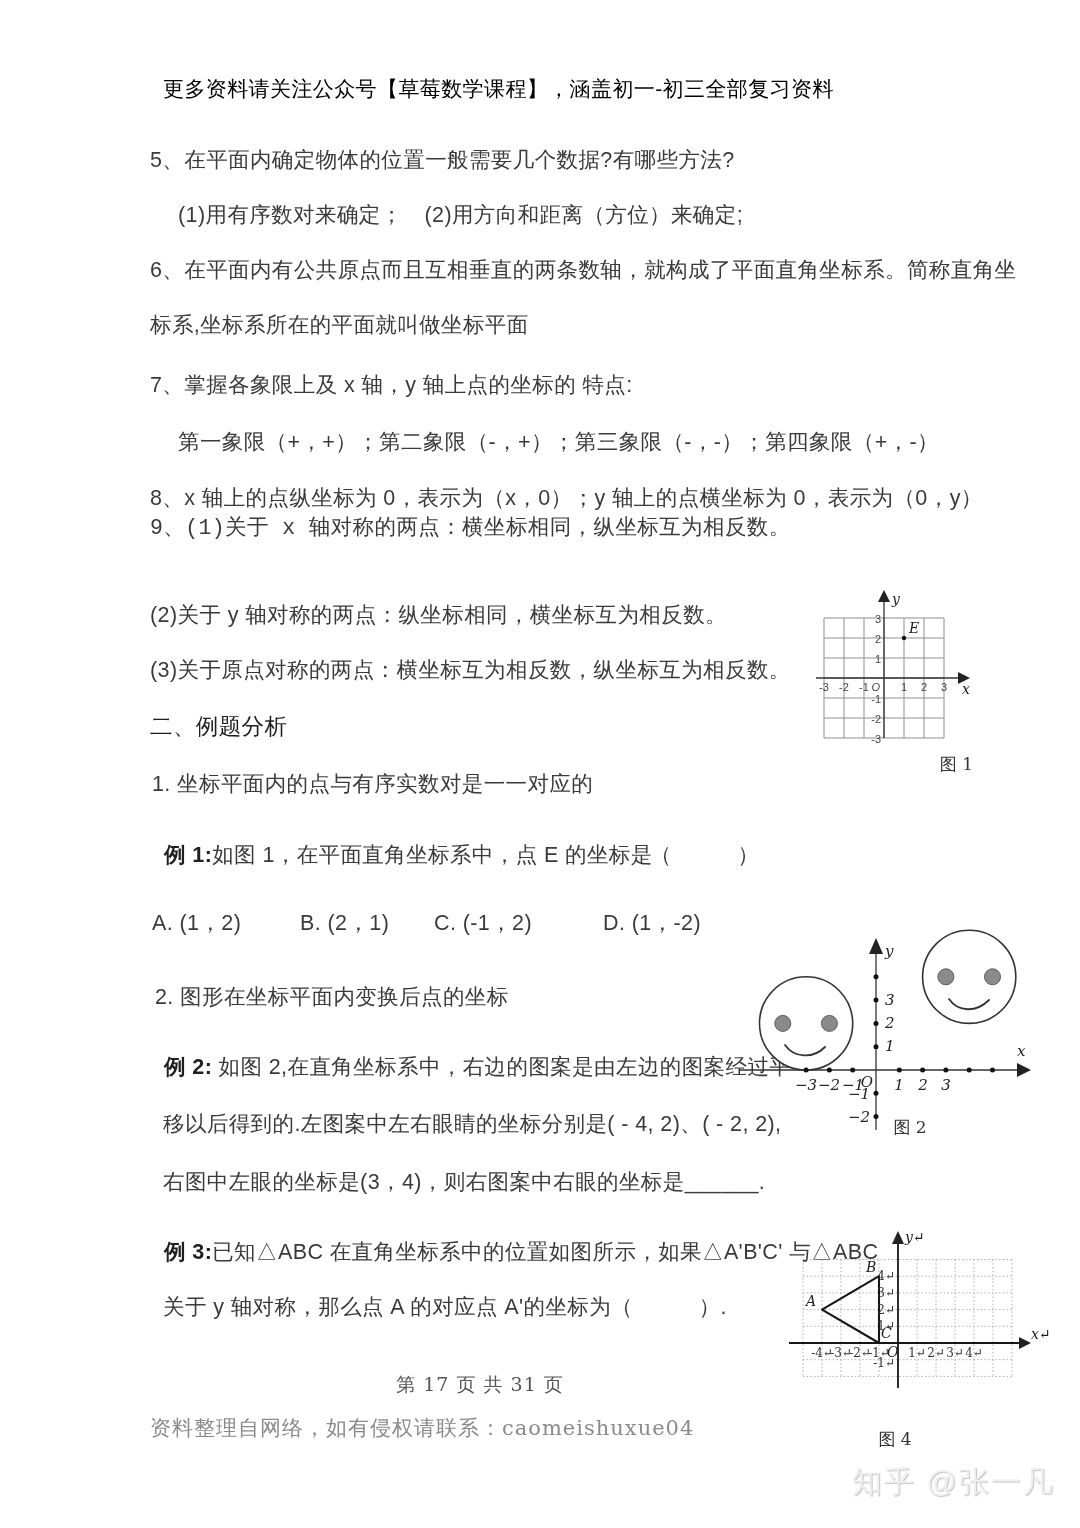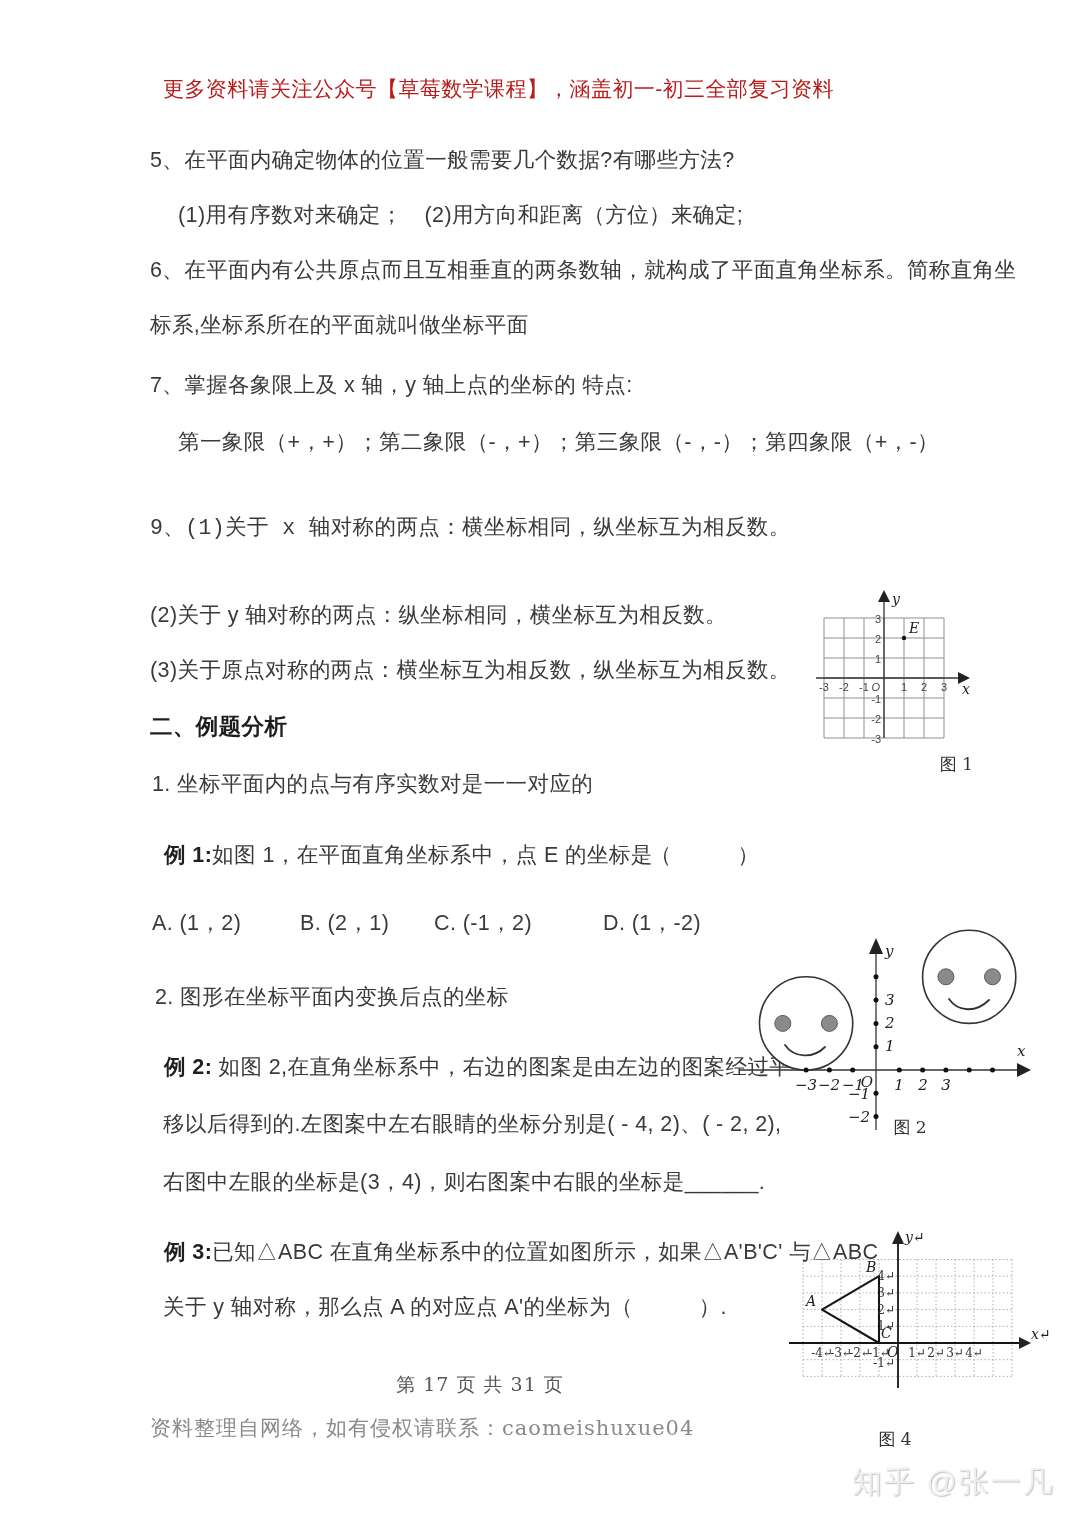--- a/index.html
+++ b/index.html
@@ -1,21 +1,21 @@
 <!DOCTYPE html>
 <html><head>
 <meta charset="utf-8">
 <style>
   html,body{margin:0;padding:0;background:#fff;}
   .page{position:relative;width:1080px;height:1528px;background:#ffffff;overflow:hidden;
         font-family:"Liberation Sans",sans-serif;}
   .line{position:absolute;font-size:21.5px;color:#3a3a3a;white-space:pre;letter-spacing:.4px;line-height:1.2;}
-  .gray{color:#b91c1c;}
+  .gray{color:#000000;}
   .boldlbl{font-weight:bold;color:#1f1f1f;margin-left:14px;}
-  .heading{font-weight:bold;color:#1d1d1d;font-size:22.5px;}
+  .heading{font-weight:normal;color:#1d1d1d;font-size:22.5px;}
   .figcap{position:absolute;font-family:"DejaVu Serif",serif;font-size:17px;color:#333;text-align:center;}
   .pagenum{position:absolute;left:0;top:1372px;width:960px;text-align:center;
            font-family:"DejaVu Serif",serif;font-size:19px;color:#555;letter-spacing:1px;}
   .footnote{position:absolute;left:150px;top:1414px;font-family:"DejaVu Serif",serif;
             font-size:21px;color:#8a8a8a;letter-spacing:1px;}
   .watermark{position:absolute;left:852px;top:1462px;font-size:30px;color:#efefef;
              text-shadow:1px 1px 1px #c4c4c4;letter-spacing:2px;}
   svg{position:absolute;overflow:visible;}
   .axis{stroke:#333;stroke-width:1.3;fill:none;}
   .arrow{fill:#222;stroke:none;}
@@ -36,20 +36,21 @@
 <div class="page">
 
   <div class="line gray" style="left:163px;top:76px;font-size:21px;">更多资料请关注公众号【草莓数学课程】，涵盖初一-初三全部复习资料</div>
 
   <div class="line" style="left:150px;top:148px;">5、在平面内确定物体的位置一般需要几个数据?有哪些方法?</div>
   <div class="line" style="left:178px;top:203px;">(1)用有序数对来确定；　(2)用方向和距离（方位）来确定;</div>
   <div class="line" style="left:150px;top:258px;">6、在平面内有公共原点而且互相垂直的两条数轴，就构成了平面直角坐标系。简称直角坐</div>
   <div class="line" style="left:150px;top:313px;">标系,坐标系所在的平面就叫做坐标平面</div>
   <div class="line" style="left:150px;top:373px;">7、掌握各象限上及 x 轴，y 轴上点的坐标的 特点:</div>
   <div class="line" style="left:178px;top:430px;">第一象限（+，+）；第二象限（-，+）；第三象限（-，-）；第四象限（+，-）</div>
+  <div class="line" style="left:150px;top:486px;">8、x 轴上的点纵坐标为 0，表示为（x，0）；y 轴上的点横坐标为 0，表示为（0，y）</div>
   <div class="line" style="left:150px;top:516px;font-family:Liberation Mono, monospace;">9、(1)关于 x 轴对称的两点：横坐标相同，纵坐标互为相反数。</div>
   <div class="line" style="left:150px;top:603px;">(2)关于 y 轴对称的两点：纵坐标相同，横坐标互为相反数。</div>
   <div class="line" style="left:150px;top:658px;">(3)关于原点对称的两点：横坐标互为相反数，纵坐标互为相反数。</div>
 
   <div class="line heading" style="left:150px;top:713px;">二、例题分析</div>
 
   <div class="line" style="left:152px;top:772px;">1. 坐标平面内的点与有序实数对是一一对应的</div>
 
   <div class="line" style="left:150px;top:843px;"><span class="boldlbl">例 1:</span><span>如图 1，在平面直角坐标系中，点 E 的坐标是</span></div>
   <div class="line" style="left:650px;top:843px;">（　　　）</div>

